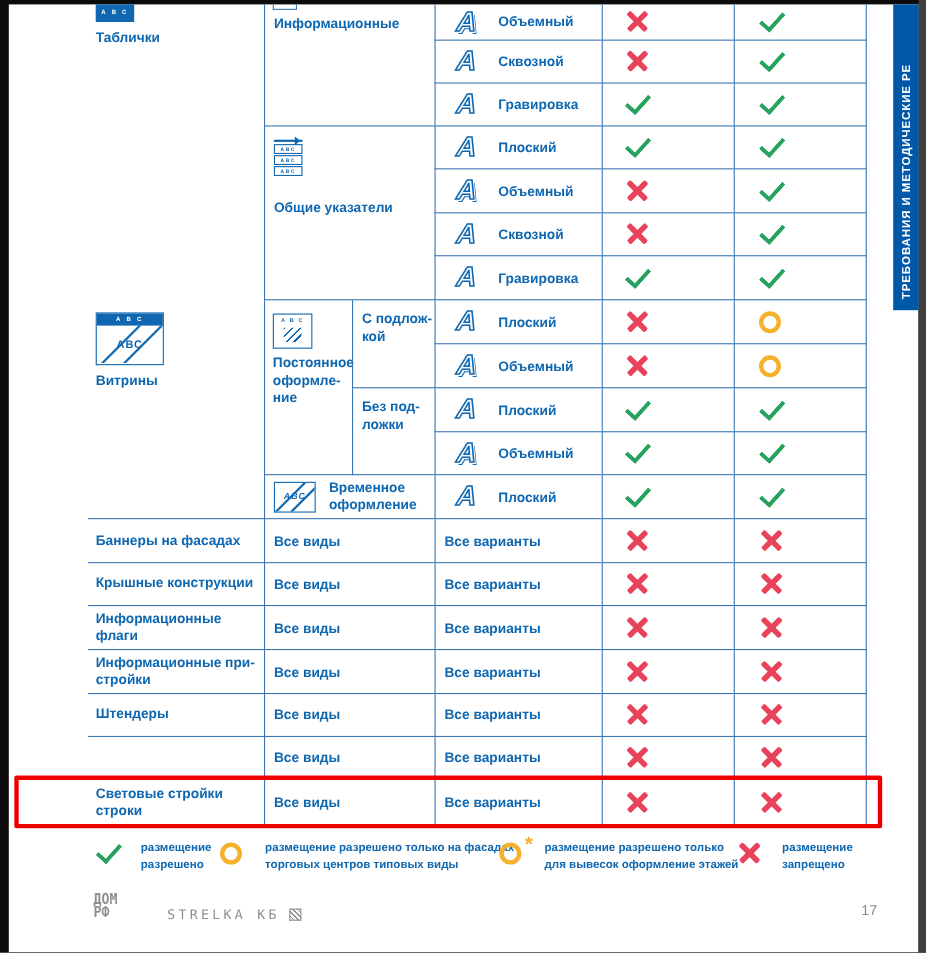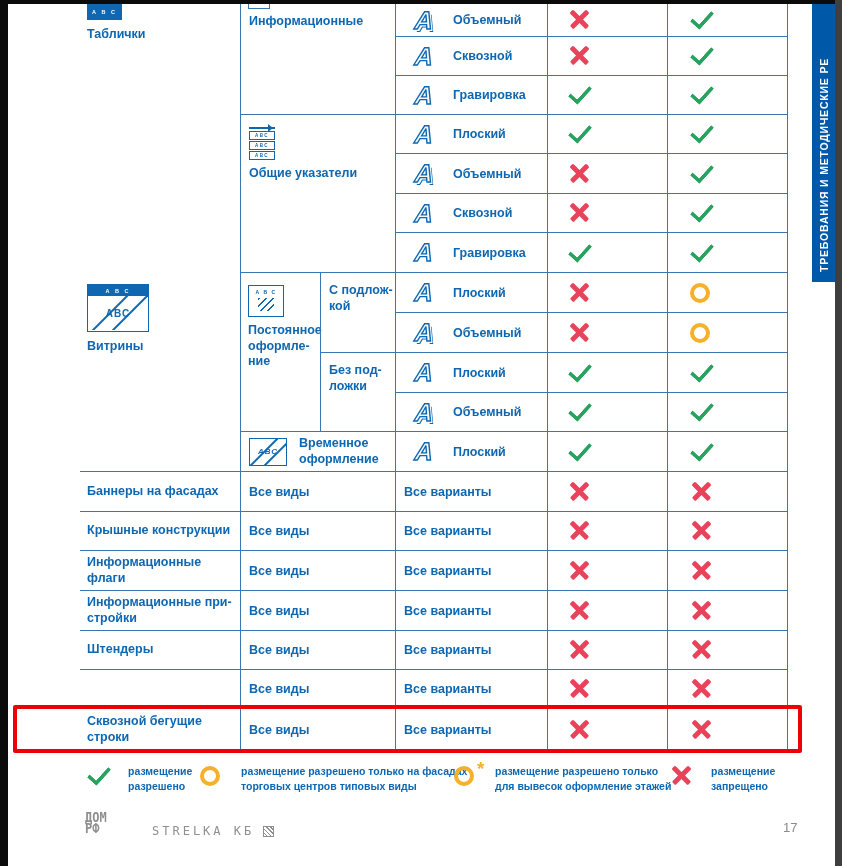--- a/index.html
+++ b/index.html
@@ -72,21 +72,21 @@
   .vi-abc{font-weight:bold;font-size:10px;letter-spacing:1px;color:var(--blue);z-index:2;}
   .diag{position:absolute;width:80px;height:1.5px;background:var(--blue);transform:rotate(-45deg);}
   .diag.d1{left:-14px;top:12px;}
   .diag.d2{left:-2px;top:20px;}
 
   .uk-icon{width:26px;margin-top:12px;}
   .uk-arrow{height:2px;background:var(--blue);position:relative;margin-bottom:2px;}
   .uk-arrow::after{content:"";position:absolute;right:-2px;top:-3px;border:4px solid transparent;border-left:5px solid var(--blue);}
   .uk-row{border:1px solid var(--blue);height:9px;line-height:7px;text-align:center;font-size:4.5px;
     font-weight:bold;letter-spacing:1.5px;color:var(--blue);margin-bottom:1px;}
-  .uk-label{margin-top:6px;}
+  .uk-label{margin-top:22px;}
 
   .po-icon{width:36px;height:32px;border:1px solid var(--blue);margin-top:12px;}
   .po-abc{display:block;text-align:center;font-size:5px;font-weight:bold;letter-spacing:1.5px;color:var(--blue);margin-top:3px;}
   .po-hatch{display:block;width:16px;height:13px;margin:3px auto 0;
     background:repeating-linear-gradient(135deg,var(--blue) 0 1.5px,transparent 1.5px 5px);}
   .po-label{margin-top:6px;}
 
   .vr-cell{display:flex;align-items:center;gap:12px;padding-left:8px;}
   .vr-icon{position:relative;width:38px;height:28px;border:1px solid var(--blue);overflow:hidden;
     display:flex;align-items:center;justify-content:center;flex:0 0 auto;}
@@ -149,21 +149,21 @@
       </div>
       <div class="cat-label">Витрины</div>
     </div>
 
     <div class="cell listlab bb pre" style="grid-area:13/1/14/2">Баннеры на фасадах</div>
     <div class="cell listlab bb pre" style="grid-area:14/1/15/2">Крышные конструкции</div>
     <div class="cell listlab bb pre" style="grid-area:15/1/16/2">Информационные флаги</div>
     <div class="cell listlab bb pre" style="grid-area:17/1/18/2">Штендеры</div>
     <div class="cell listlab bb pre" style="grid-area:16/1/17/2">Информационные при-
 стройки</div>
-    <div class="cell listlab bb pre" style="grid-area:19/1/20/2">Сквозной бегущие
+    <div class="cell listlab bb pre" style="grid-area:19/1/20/2">Световые стройки
 строки</div>
 
     <div class="cell bl bb" style="grid-area:1/2/4/4">
       <div class="cut-icon"></div>
       <div style="padding-left:8px">Информационные</div>
     </div>
 
     <div class="cell bl bb padc" style="grid-area:4/2/8/4;padding-top:12px">
       <div class="uk-icon" style="margin-top:0">
         <div class="uk-arrow"></div>

